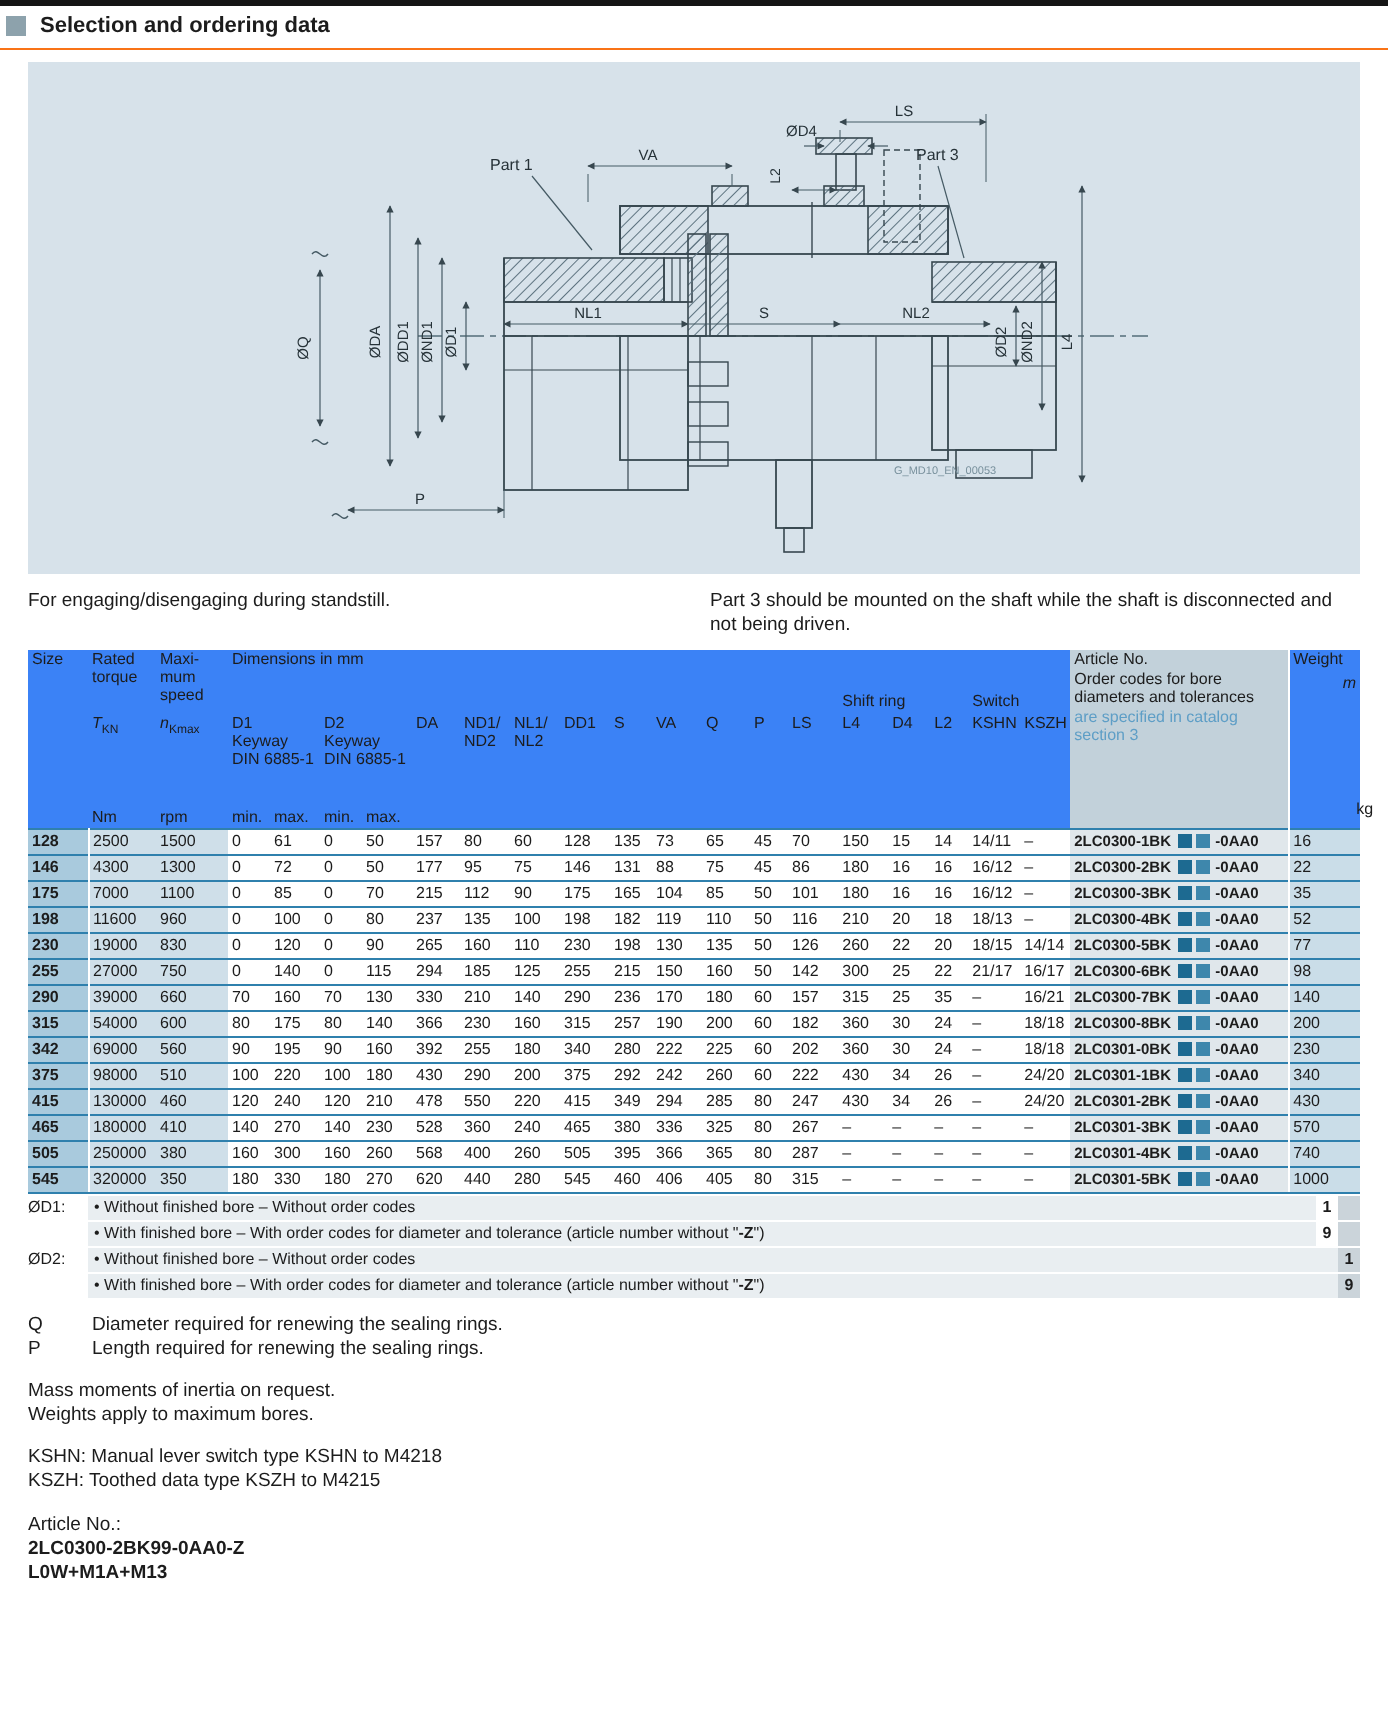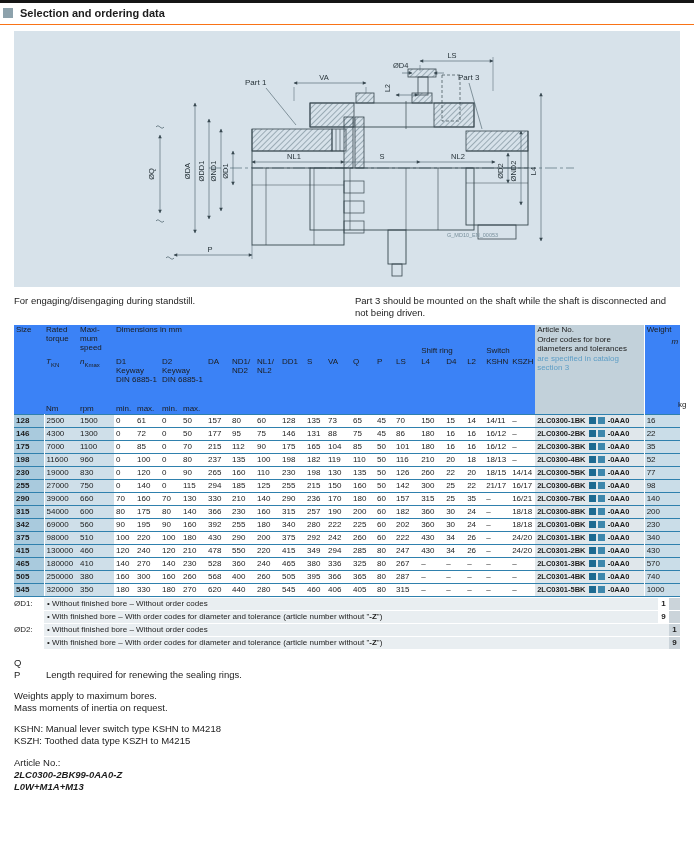--- a/index.html
+++ b/index.html
@@ -59,21 +59,21 @@
   .fnb{font-weight:bold;}
 
   
   .legend{margin:8px 14px 0;font-size:9.5px;line-height:12px;}
   .legend-row{display:flex;}
   .legend-term{width:32px;flex:0 0 auto;}
   .notes{margin:9px 14px 0;font-size:9.5px;line-height:12px;}
   .ordering{margin:10px 14px 0;font-size:9.5px;line-height:12px;}
   .ordering .ord-title{text-decoration:underline;}
   .art-block{margin:10px 14px 0;font-size:9.5px;line-height:12px;}
-  .bold{font-weight:bold;font-style:italic;}
+  .bold{font-weight:bold;}
 </style>
 </head>
 <body>
 
 <div class="page">
 
   <div class="doc-head">
     <div class="head-square"></div>
     <div class="doc-title">Selection and ordering data</div>
   </div>
@@ -681,30 +681,31 @@
         <div class="fn-label"></div>
         <div class="fn-text"><span>• With finished bore – With order codes for diameter and tolerance (article number without "</span><span class="fnb">-Z</span><span>")</span></div>
         <div class="fn-slot1 cont"></div>
         <div class="fn-slot2">9</div>
       </div>
     </div>
 
   <div class="legend" id="legend">
       <div class="legend-row">
         <div class="legend-term">Q</div>
+        <div>Diameter required for renewing the sealing rings.</div>
       </div>
       <div class="legend-row">
         <div class="legend-term">P</div>
         <div>Length required for renewing the sealing rings.</div>
       </div>
     </div>
 
   <div class="notes">
+    <div>Mass moments of inertia on request.</div>
     <div>Weights apply to maximum bores.</div>
-    <div>Mass moments of inertia on request.</div>
   </div>
 
   <div class="notes">
     <div>KSHN: Manual lever switch type KSHN to M4218</div>
     <div>KSZH: Toothed data type KSZH to M4215</div>
   </div>
 
 
 
   <div class="art-block">

